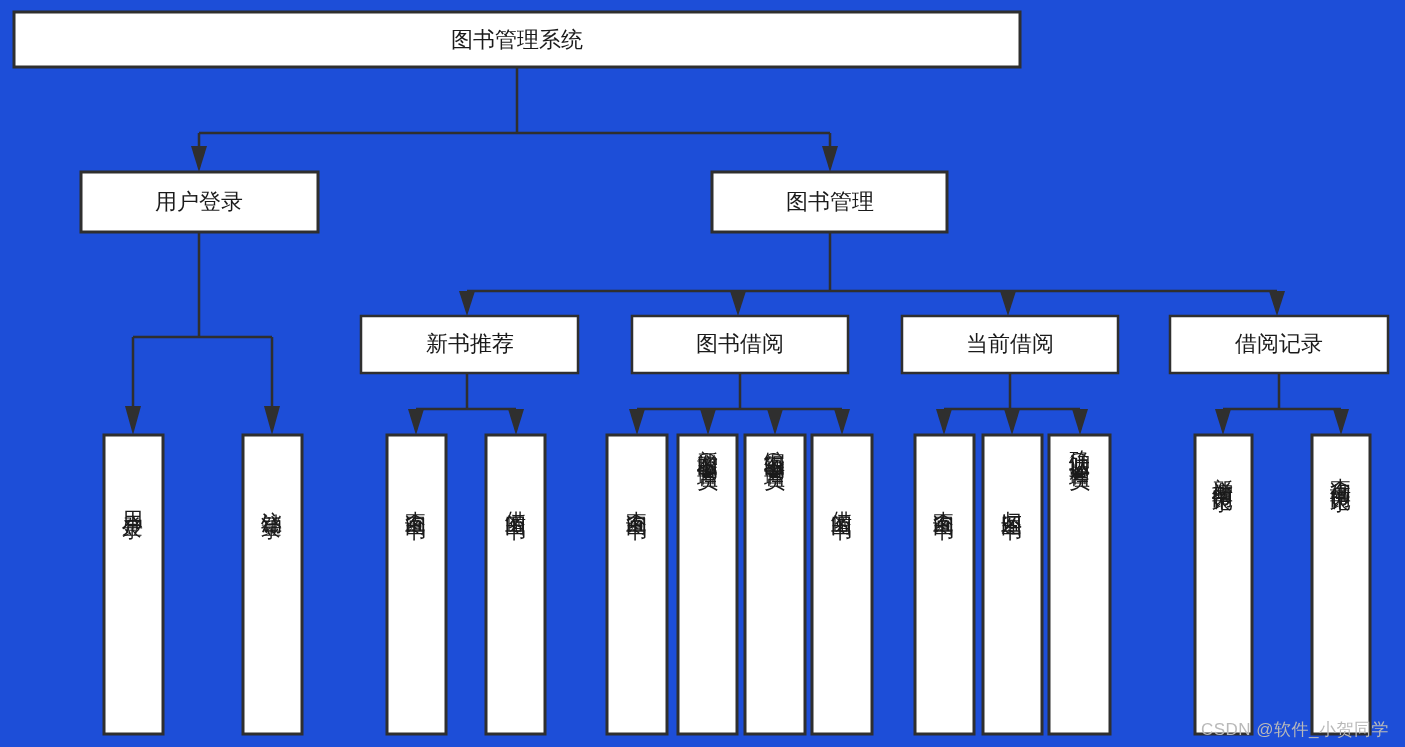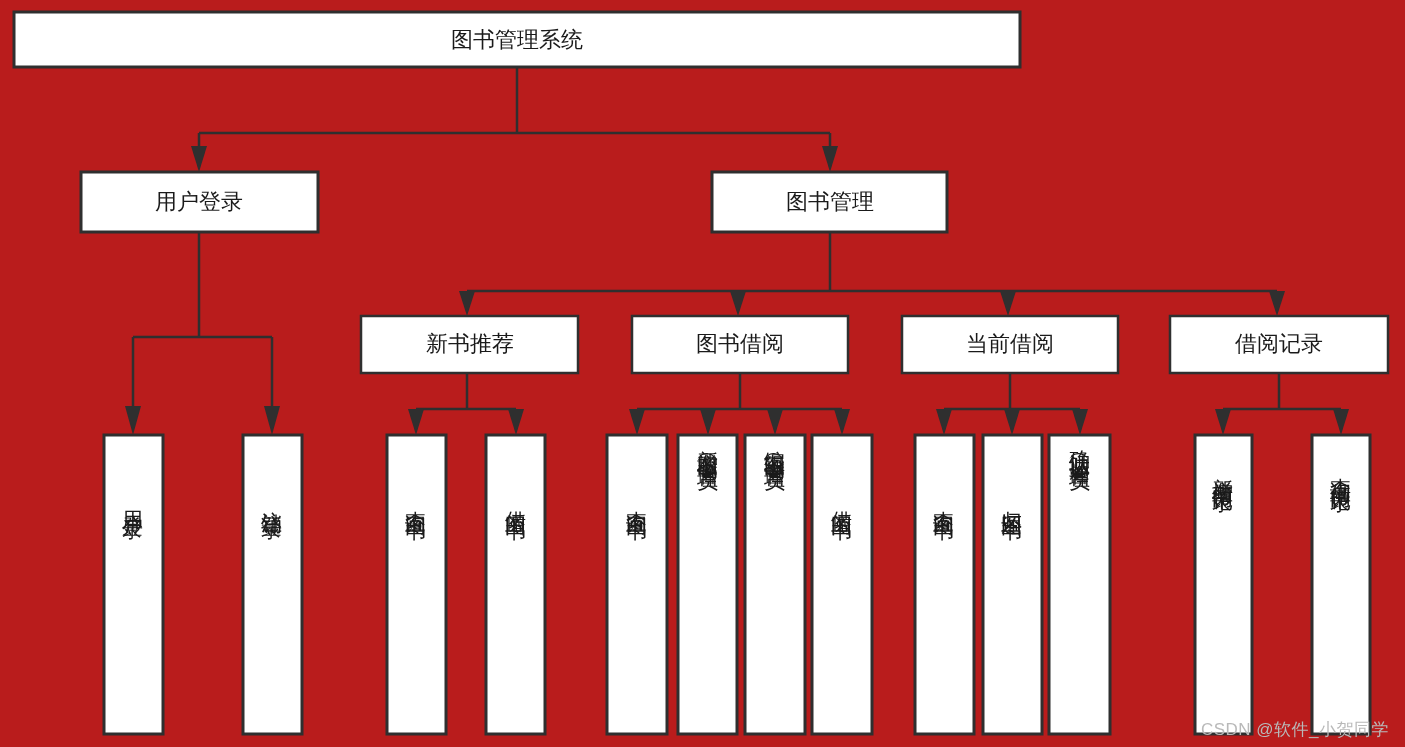--- a/index.html
+++ b/index.html
@@ -7,21 +7,21 @@
     padding: 0;
     background: #ffffff;
   }
   body {
     font-family: "Liberation Sans", "DejaVu Sans", sans-serif;
   }
   #diagram-root {
     position: relative;
     width: 1405px;
     height: 747px;
-    background: #b91c1c;
+    background: #1d4ed8;
     overflow: hidden;
   }
   svg.diagram-canvas {
     position: absolute;
     left: 0;
     top: 0;
     width: 1405px;
     height: 747px;
     display: block;
   }

